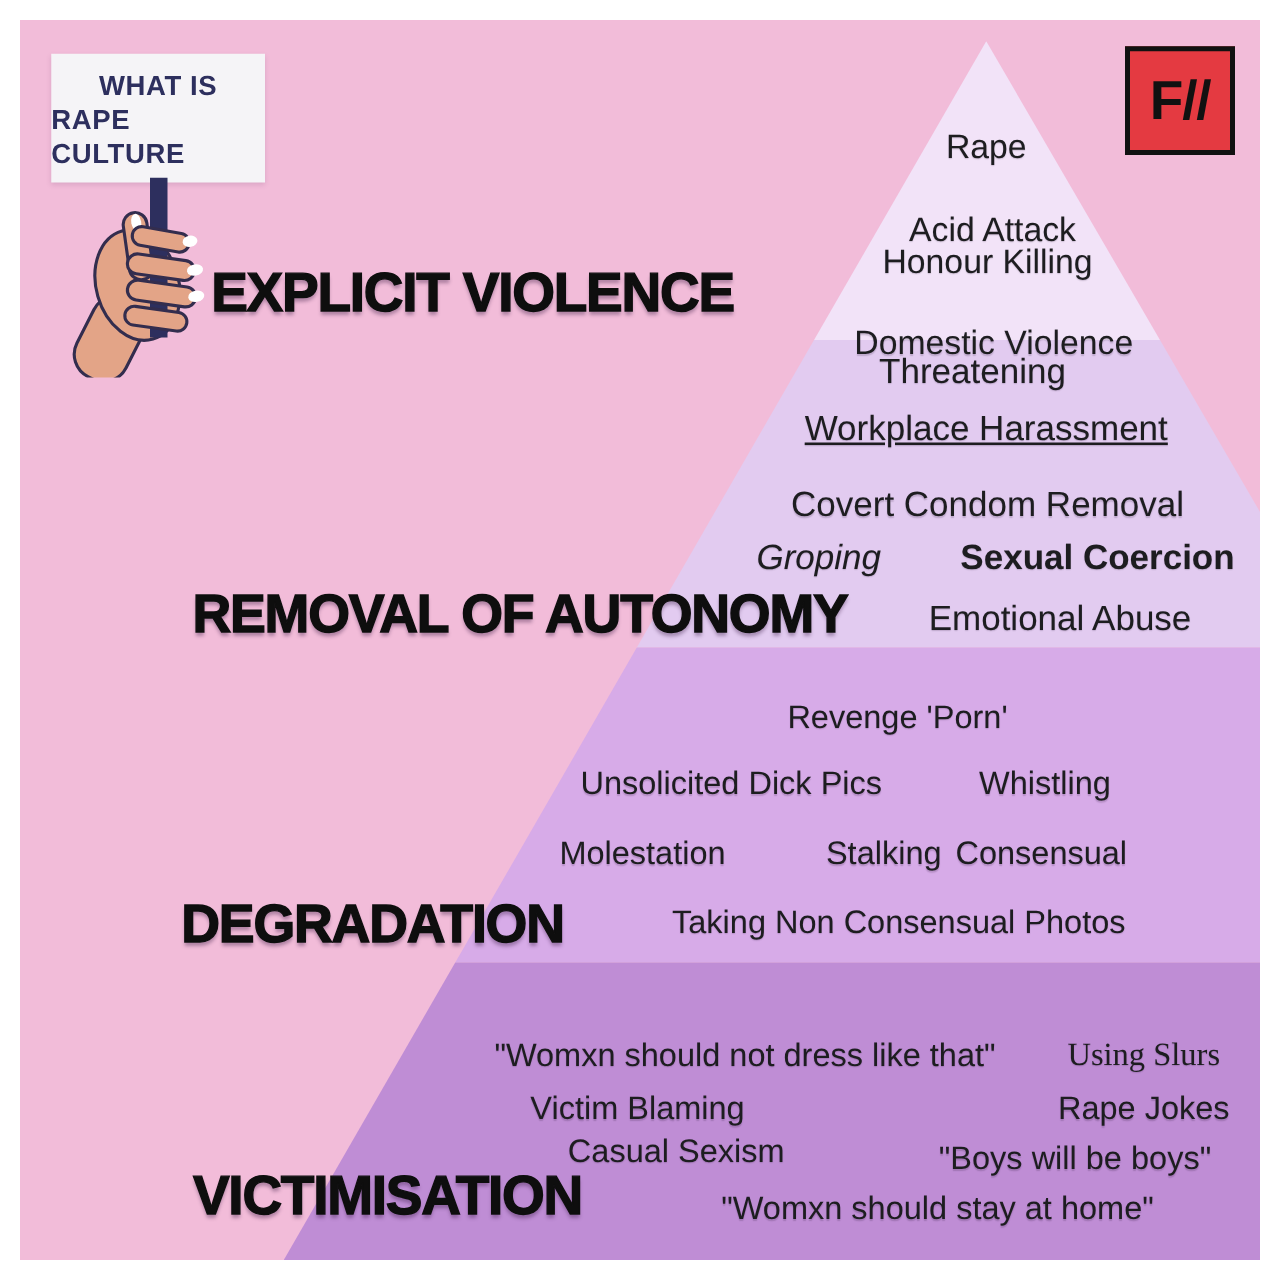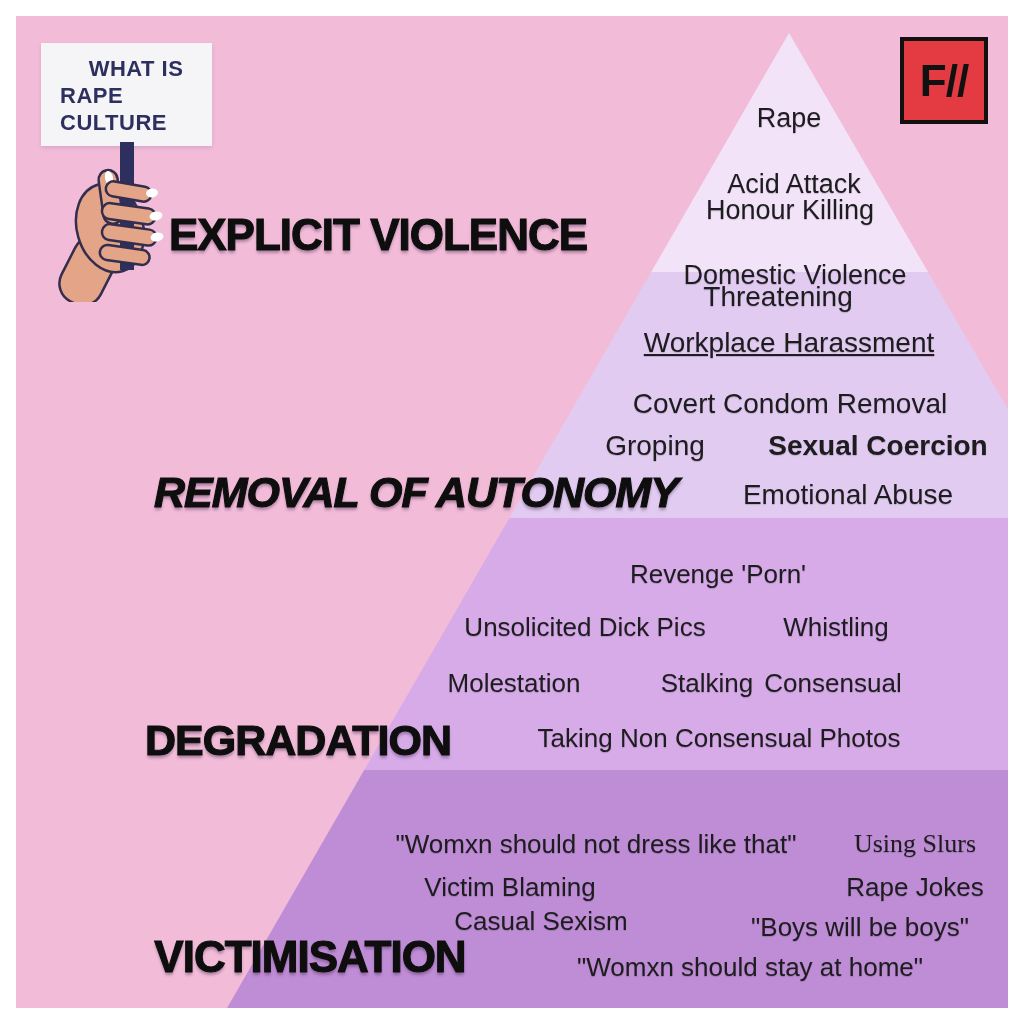--- a/index.html
+++ b/index.html
@@ -24,21 +24,20 @@
     position:absolute;transform:translate(-50%,-50%);white-space:nowrap;
     font-weight:700;letter-spacing:-1px;
     -webkit-text-stroke:1.1px currentColor;
     text-shadow:0 3px 3px rgba(50,20,60,0.35);
   }
   .sign{
     position:absolute;left:25px;top:27px;width:171px;height:103px;
     display:flex;flex-direction:column;align-items:center;justify-content:flex-start;
     padding-top:12px;box-sizing:border-box;
     box-shadow:0 2px 4px rgba(90,40,90,0.15);
-    padding-left:19px;
   }
   .sign .line{font-weight:700;font-size:22px;line-height:27px;letter-spacing:0.5px;}
   .logo{
     position:absolute;left:884px;top:21px;width:88px;height:87px;
     box-sizing:border-box;border:4px solid #111111;
     display:flex;align-items:center;justify-content:center;
     font-weight:700;font-size:44px;letter-spacing:-1px;
   }
   .handsvg{position:absolute;left:30px;top:126px;width:160px;height:160px;}
 </style>
@@ -58,21 +57,21 @@
     <div style="color: rgb(29, 29, 32);">
 
       <span class="item fs1" style="left:773px;top:102px;">Rape</span>
       <span class="item fs1" style="left:778px;top:149px;margin-top:19px;">Acid Attack</span>
       <span class="item fs1" style="left:774px;top:194px;">Honour Killing</span>
       <span class="item fs1" style="left:779px;top:233px;margin-top:26px;">Domestic Violence</span>
 
       <span class="item fs2" style="left:762px;top:281px;">Threatening</span>
       <span class="item fs2" style="left:773px;top:327px;text-decoration:underline;">Workplace Harassment</span>
       <span class="item fs2" style="left:774px;top:388px;">Covert Condom Removal</span>
-      <span class="item fs2" style="left:639px;top:430px;">Groping</span>
+      <span class="item fs2" style="left:639px;top:430px;font-style:italic;">Groping</span>
       <span class="item fs2" style="left:862px;top:430px;font-weight:bold;">Sexual Coercion</span>
       <span class="item fs2" style="left:832px;top:479px;">Emotional Abuse</span>
 
       <span class="item fs3" style="left:702px;top:558px;">Revenge 'Porn'</span>
       <span class="item fs3" style="left:569px;top:611px;">Unsolicited Dick Pics</span>
       <span class="item fs3" style="left:820px;top:611px;">Whistling</span>
       <span class="item fs3" style="left:498px;top:667px;">Molestation</span>
       <span class="item fs3" style="left:691px;top:667px;">Stalking</span>
       <span class="item fs3" style="left:817px;top:667px;">Consensual</span>
       <span class="item fs3" style="left:703px;top:722px;">Taking Non Consensual Photos</span>
@@ -81,21 +80,21 @@
       <span class="item fs4" style="left:899px;top:828px;font-family:Liberation Serif, serif;">Using Slurs</span>
       <span class="item fs4" style="left:494px;top:871px;">Victim Blaming</span>
       <span class="item fs4" style="left:899px;top:871px;">Rape Jokes</span>
       <span class="item fs4" style="left:525px;top:905px;">Casual Sexism</span>
       <span class="item fs4" style="left:844px;top:911px;">"Boys will be boys"</span>
       <span class="item fs4" style="left:734px;top:951px;">"Womxn should stay at home"</span>
     </div>
 
     <div style="color: rgb(14, 14, 14);">
       <span class="heading" style="left:362px;top:219px;font-size:44px;">EXPLICIT VIOLENCE</span>
-      <span class="heading" style="left:400px;top:476px;font-size:43px;font-style:italic;">REMOVAL OF AUTONOMY</span>
+      <span class="heading" style="left:400px;top:476px;font-size:43px;">REMOVAL OF AUTONOMY</span>
       <span class="heading" style="left:282px;top:724px;font-size:43px;">DEGRADATION</span>
       <span class="heading" style="left:294px;top:941px;font-size:44px;">VICTIMISATION</span>
     </div>
 
     <div class="sign" style="background-color: rgb(245, 244, 247); color: rgb(45, 47, 94);">
       <span class="line">WHAT IS</span>
       <span class="line">RAPE CULTURE</span>
     </div>
 
     <svg class="handsvg" viewBox="0 0 160 160">

